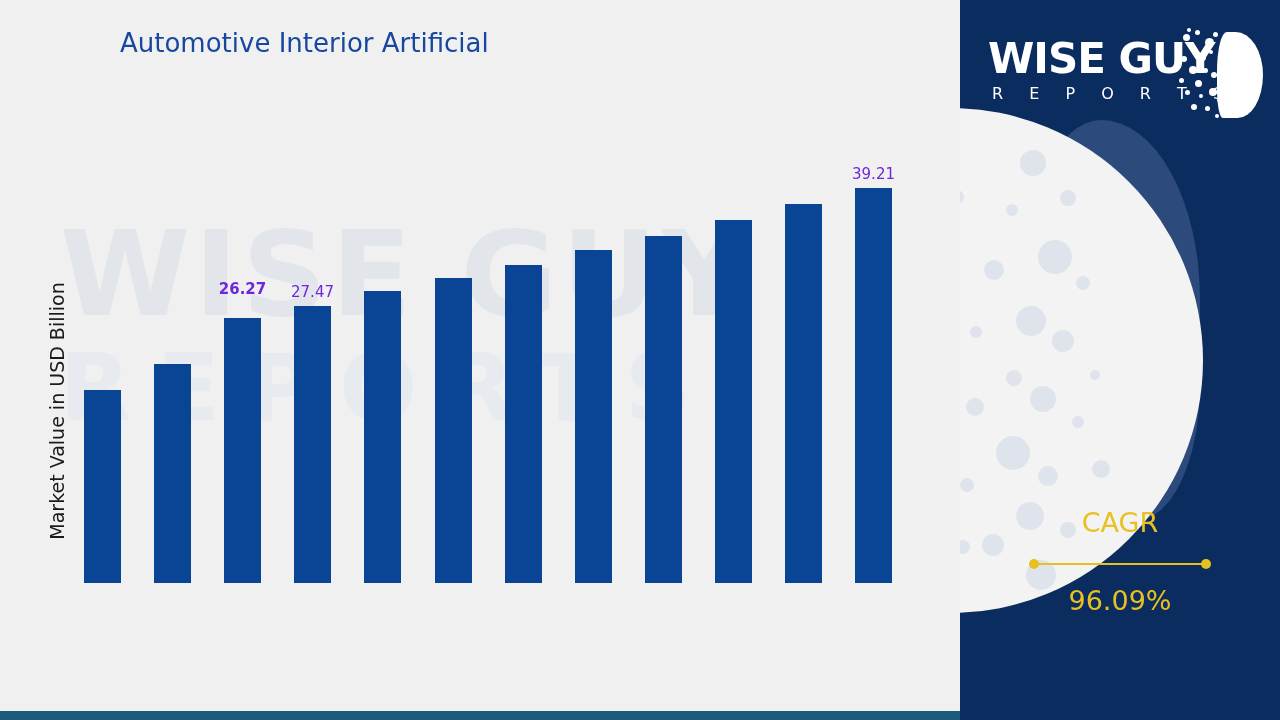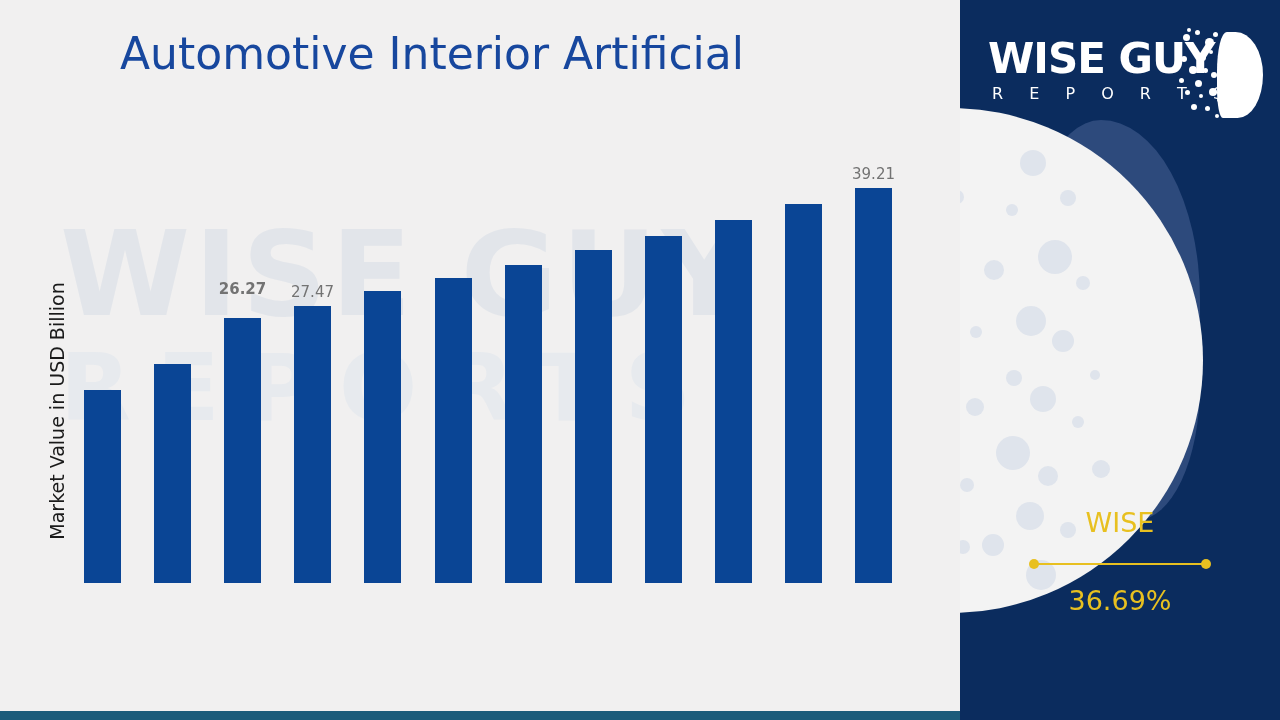--- a/index.html
+++ b/index.html
@@ -35,21 +35,21 @@
     white-space:nowrap;
     text-align:left;
   }
   .wm-line1 { top:0px;  font-size:118px; letter-spacing:4px; }
   .wm-line2 { top:130px; font-size:92px; letter-spacing:26px; color:#e7eaee;}
 
   
   .chart-title {
     position:absolute; left:120px; top:30px; width:760px;
     color:#17479e;
-    font-size:44px; line-height:1.07;
+    font-size:26px; line-height:1.07;
     font-weight:400;
     letter-spacing:0px;
   }
 
   
   .y-axis-title {
     position:absolute;
     left:-118px; top:400px;
     width:350px;
     transform:rotate(-90deg);
@@ -70,21 +70,21 @@
   .bar-group {
     position:absolute; bottom:0;
     width:37px;
   }
   .bar {
     position:absolute; bottom:0; left:0; width:37px;
     background:#0a4595;
   }
   .bar-label {
     position:absolute; left:50%; transform:translateX(-50%);
-    font-size:15px; color:#737373; white-space:nowrap;
+    font-size:15px; color:#6d28d9; white-space:nowrap;
   }
 
   
   .right-panel {
     position:absolute; left:960px; top:0; width:320px; height:720px;
     background:#0b2c5e; overflow:hidden;
   }
   .rp-inner { position:absolute; inset:0; }
 
   .head-silhouette {
@@ -282,24 +282,24 @@
             <div class="hd" style="left: 26px; top: 78px; width: 5px; height: 5px;"></div>
             <div class="hd" style="left: 38px; top: 70px; width: 4px; height: 4px;"></div>
             <div class="hd" style="left: 40px; top: 30px; width: 6px; height: 6px;"></div>
             <div class="hd" style="left: 42px; top: 52px; width: 5px; height: 5px;"></div>
             <div class="hd" style="left: 36px; top: 86px; width: 4px; height: 4px;"></div>
             <div class="hd" style="left: 8px; top: 0px; width: 4px; height: 4px;"></div>
           </div>
       </div>
 
       <div class="cagr-block">
-        <div class="cagr-title">WISE</div>
+        <div class="cagr-title">CAGR</div>
         <div class="cagr-divider">
           <div class="dot left"></div>
           <div class="line"></div>
           <div class="dot right"></div>
         </div>
-        <div class="cagr-value">36.69%</div>
+        <div class="cagr-value">96.09%</div>
       </div>
     </div>
   </div>
 
 </div>
 
 </body></html>

